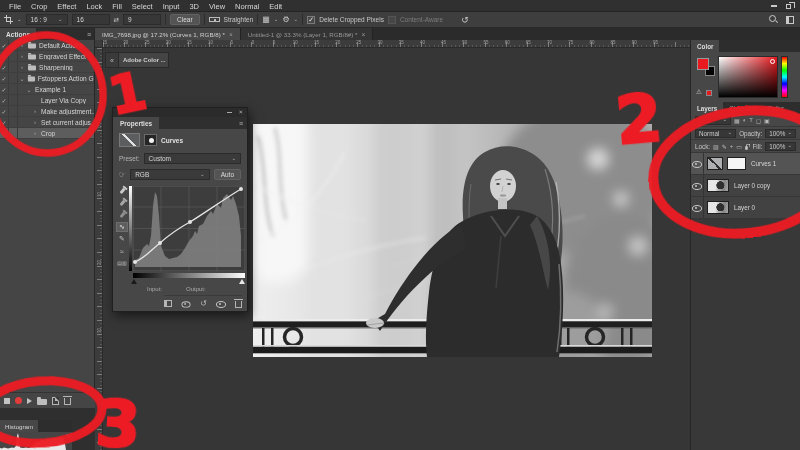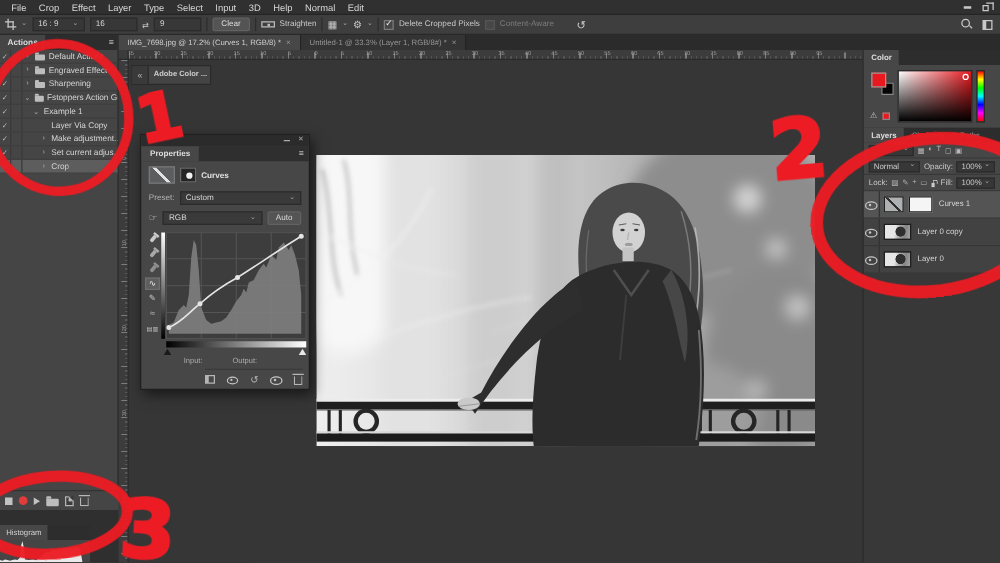--- a/index.html
+++ b/index.html
@@ -187,26 +187,26 @@
 </style>
 </head>
 <body>
 
 <div class="app">
 
   <div class="menubar">
     <span>File</span>
     <span>Crop</span>
     <span>Effect</span>
-    <span>Layer</span>
-    <span>Type</span>
+    <span>Lock</span>
+    <span>Fill</span>
     <span>Select</span>
     <span>Input</span>
     <span>3D</span>
-    <span>Help</span>
+    <span>View</span>
     <span>Normal</span>
     <span>Edit</span>
     <span class="winbtns">
       <span class="i-min"></span>
       <span class="i-rest"></span>
     </span>
   </div>
 
   <div class="optionsbar">
     <span class="i-crop"></span>

